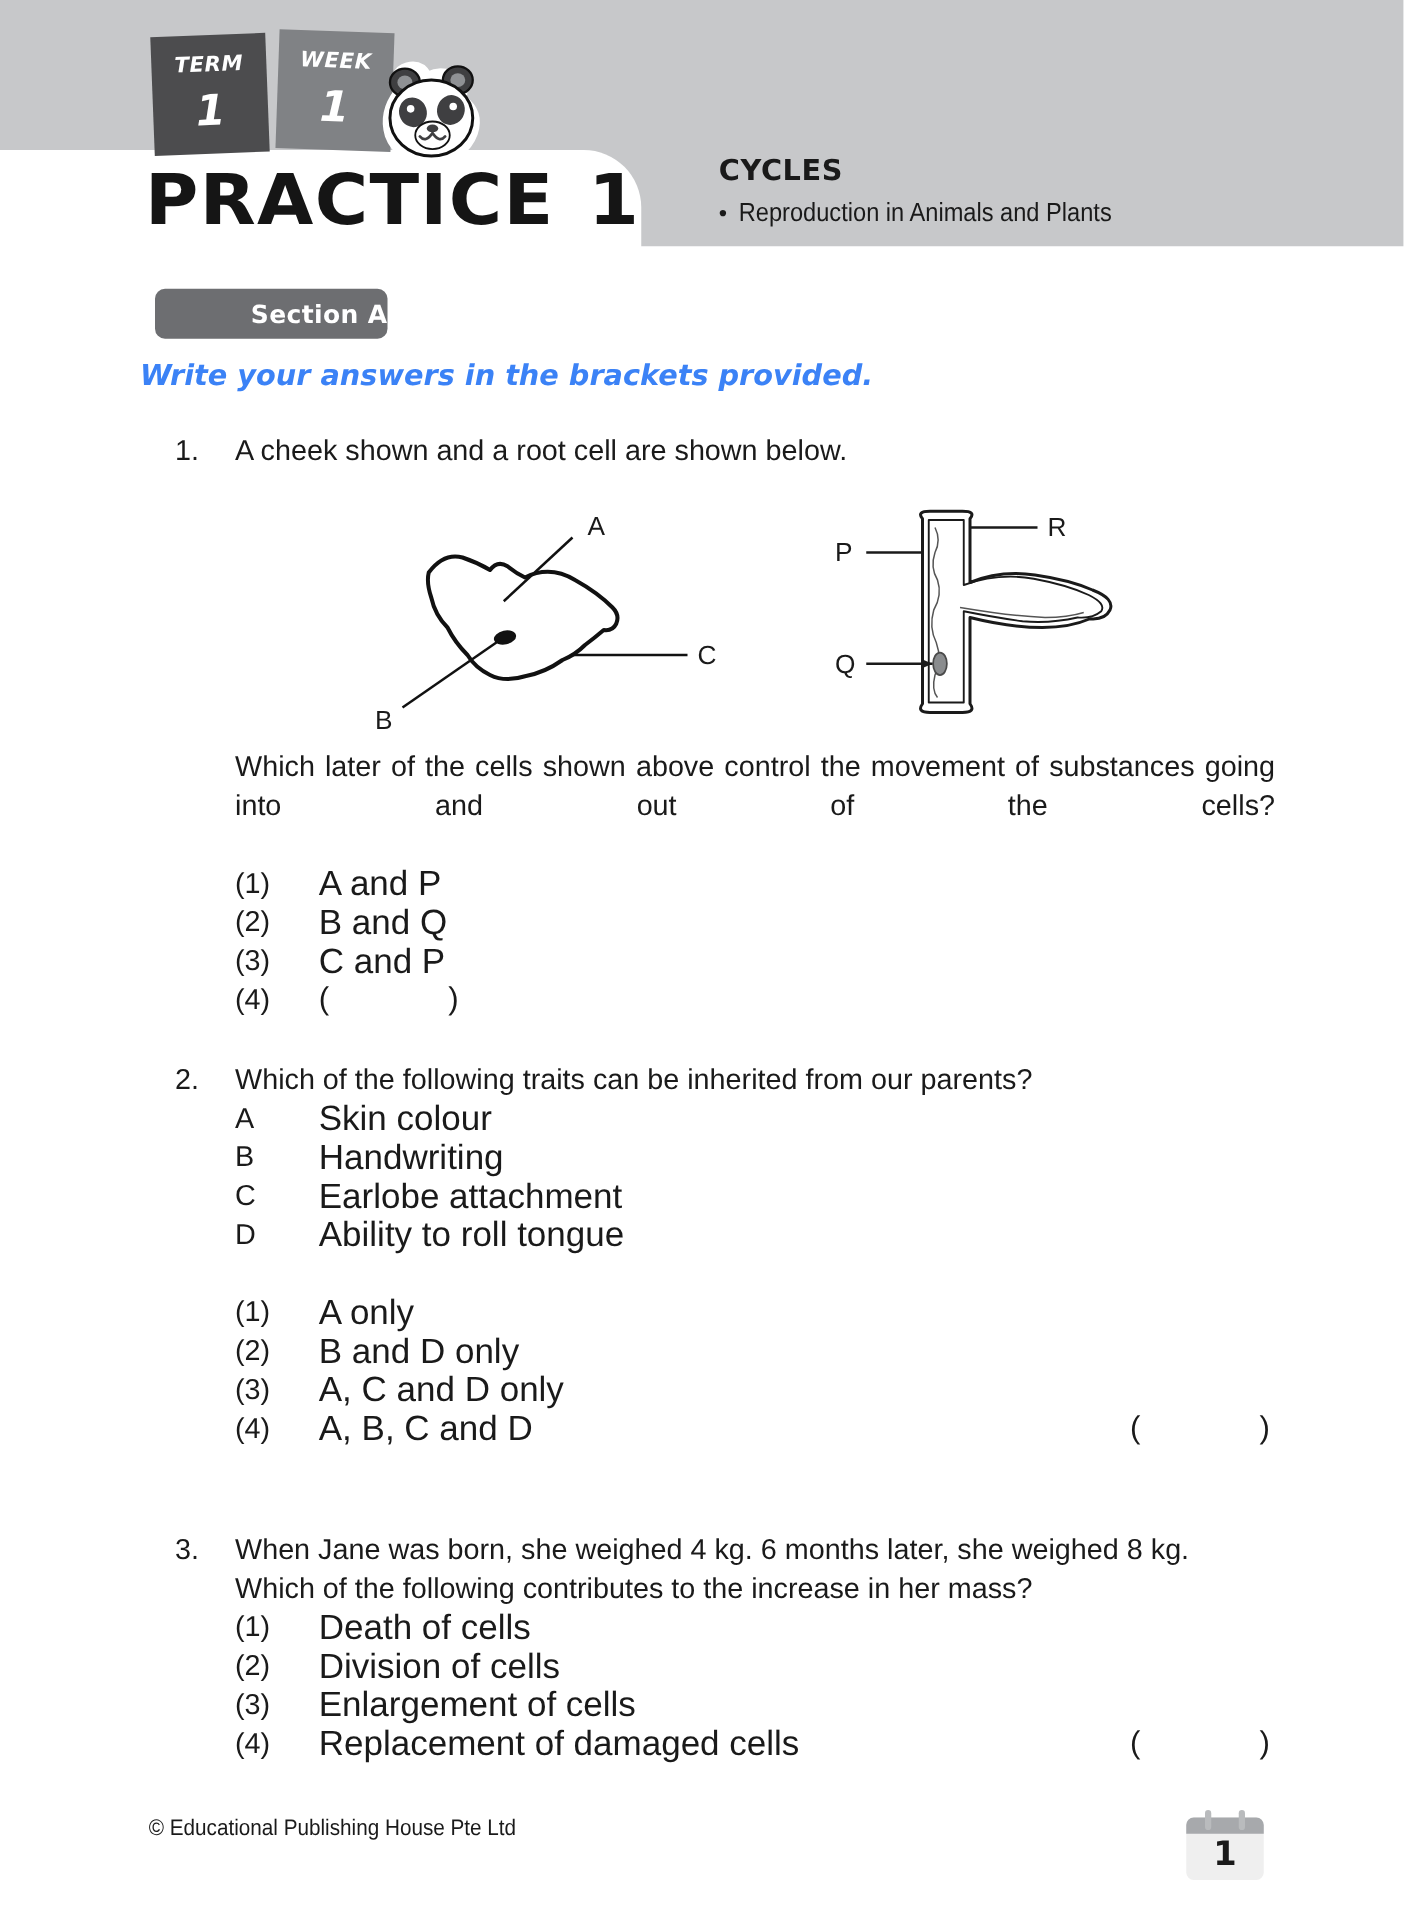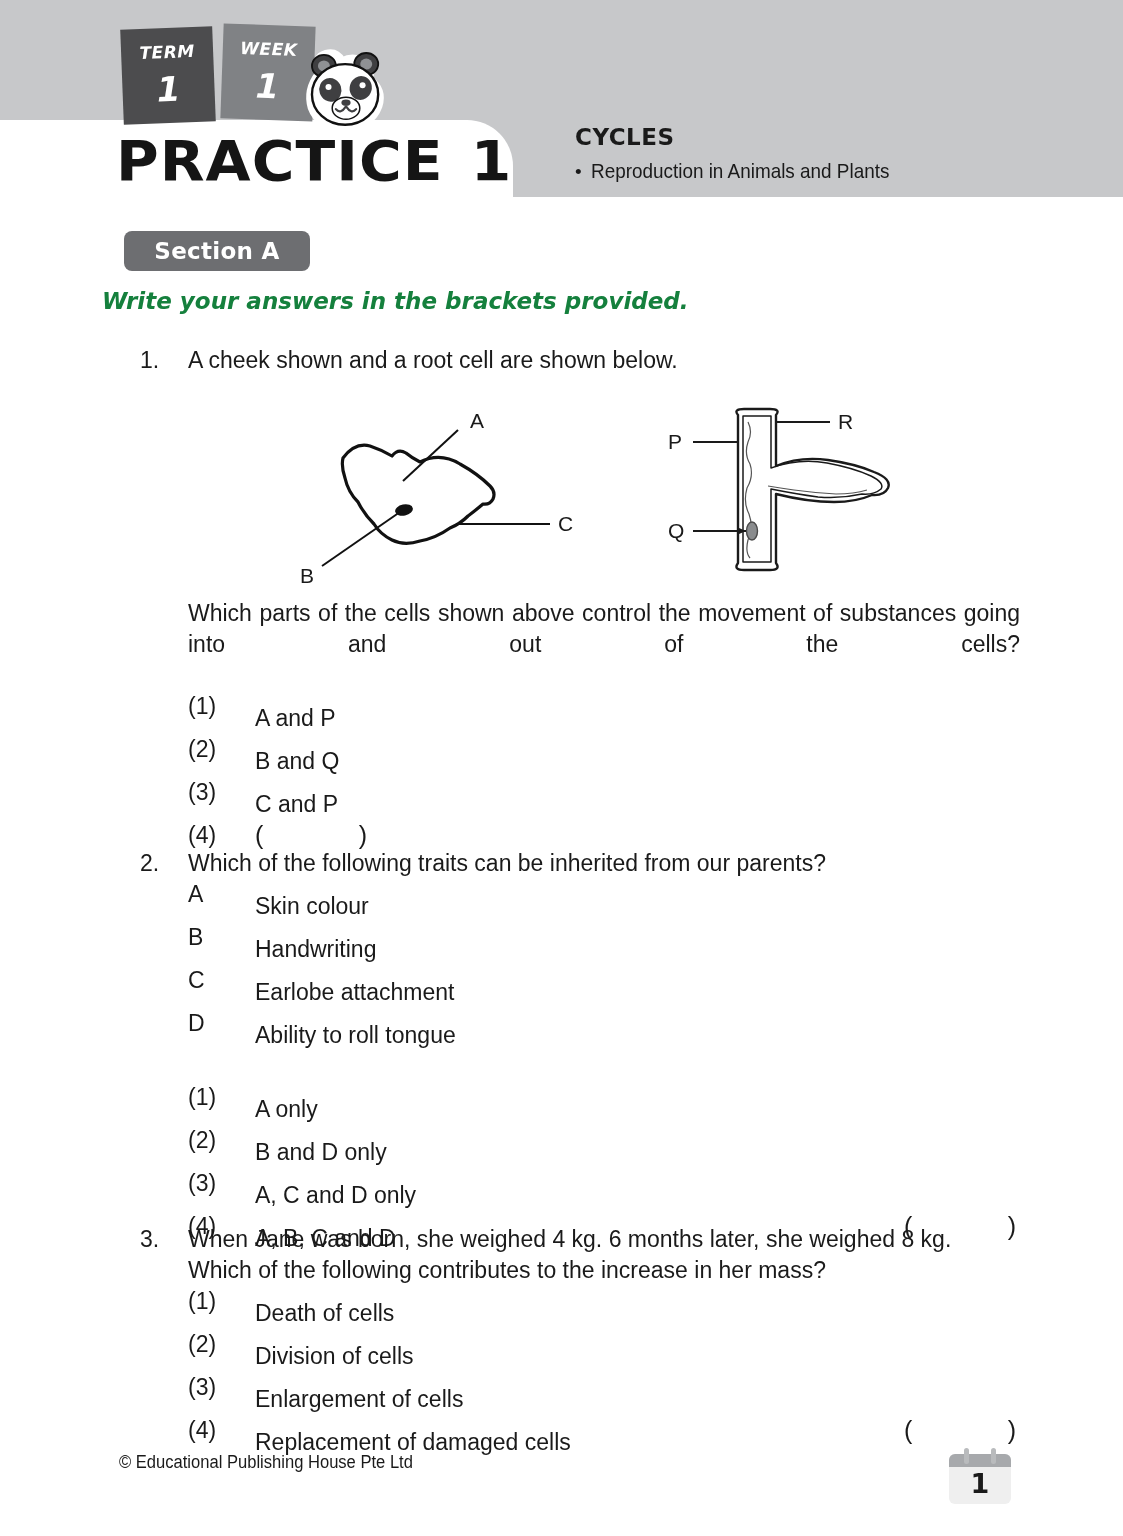--- a/index.html
+++ b/index.html
@@ -128,34 +128,34 @@
 
   
   .section-badge {
     position: absolute;
     left: 124px; top: 231px;
     width: 186px; height: 40px;
     background: #6d6e71;
     border-radius: 8px;
     color: #ffffff;
     font-family: "DejaVu Sans", sans-serif;
+    font-size: 20px;
+    font-weight: 700;
+    line-height: 40px;
+    text-align: right;
+    letter-spacing: 0.3px;
+  }
+  .instruction {
+    position: absolute;
+    left: 112px; top: 288px;
+    font-family: "DejaVu Sans", sans-serif;
     font-size: 23px;
     font-weight: 700;
-    line-height: 40px;
-    text-align: center;
-    letter-spacing: 0.3px;
-  }
-  .instruction {
-    position: absolute;
-    left: 102px; top: 288px;
-    font-family: "DejaVu Sans", sans-serif;
-    font-size: 23px;
-    font-weight: 700;
     font-style: italic;
-    color: #15803d;
+    color: #3b82f6;
     white-space: nowrap;
   }
 
   
   .q {
     position: absolute;
     left: 140px;
     width: 880px;
   }
   .q-head {
@@ -189,23 +189,22 @@
     padding-left: 48px;
     line-height: 31px;
   }
   .opt-key {
     flex: 0 0 67px;
     font-size: 23px;
     color: #1a1a1a;
   }
   .opt-text {
     flex: 1;
-    font-size: 23px;
-    color: #1a1a1a;
-    margin-top: 12px;
+    font-size: 28px;
+    color: #1a1a1a;
   }
   .opt-bracket {
     flex: 0 0 112px;
     font-size: 25px;
     color: #1a1a1a;
     display: flex;
     justify-content: space-between;
     padding-right: 4px;
   }
   .spacer-row { height: 31px; }
@@ -370,21 +369,21 @@
     <text x="8" y="51" font-family="Liberation Sans, sans-serif" font-size="21" fill="#1a1a1a">P</text>
 
     <line x1="86" y1="133" x2="33" y2="133" stroke="#1a1a1a" stroke-width="2"></line>
     <polygon points="86,133 79,130 79,136" fill="#1a1a1a"></polygon>
     <text x="8" y="140" font-family="Liberation Sans, sans-serif" font-size="21" fill="#1a1a1a">Q</text>
   </svg>
 
   <div class="q" style="top:598px;">
     <div class="q-head">
       <div class="q-num"></div>
-      <div class="q-stem justify">Which parts of the cells shown above control the movement of substances going into and out of the cells?</div>
+      <div class="q-stem justify">Which later of the cells shown above control the movement of substances going into and out of the cells?</div>
     </div>
     <div class="opt-list">
       <div class="opt-row">
         <span class="opt-key">(1)</span>
         <span class="opt-text">A and P</span>
       </div>
       <div class="opt-row">
         <span class="opt-key">(2)</span>
         <span class="opt-text">B and Q</span>
       </div>

